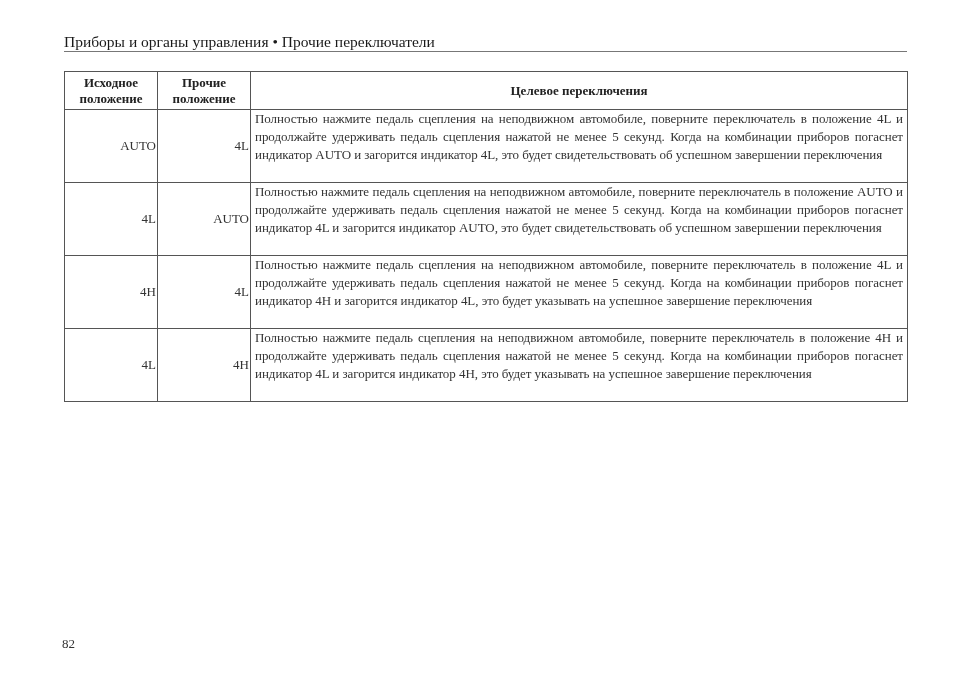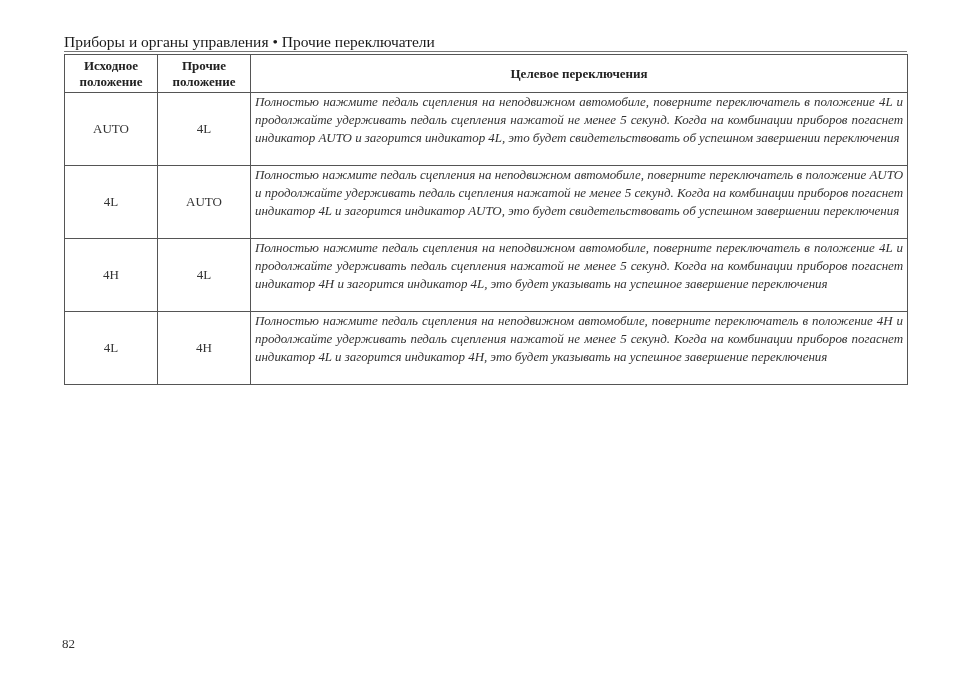--- a/index.html
+++ b/index.html
@@ -1,27 +1,27 @@
 <!DOCTYPE html>
 <html><head>
 <meta charset="utf-8">
 <style>
   html, body { margin: 0; padding: 0; background: #ffffff; }
   body { width: 960px; height: 675px; position: relative; overflow: hidden;
          font-family: "Liberation Serif", "DejaVu Serif", serif; color: #222; }
   .page-title { position: absolute; left: 64px; top: 33px; font-size: 15.5px; font-weight: normal; color: #1a1a1a; white-space: nowrap; }
   .title-rule { position: absolute; left: 64px; top: 51px; width: 843px; height: 0; border-top: 1.5px solid #777; }
-  table.switch-table { position: absolute; left: 64px; top: 54px; width: 843px; border-collapse: collapse; table-layout: fixed; }
+  table.switch-table { position: absolute; left: 64px; top: 71px; width: 843px; border-collapse: collapse; table-layout: fixed; }
   table.switch-table td, table.switch-table th { border: 1px solid #555; font-size: 13px; }
   th { font-weight: bold; text-align: center; vertical-align: middle; line-height: 16px; color: #222; padding: 2px 2px; }
   th.c1, th.c2 { font-size: 12.5px; }
   tr.head { height: 38px; }
   tr.body-row { height: 73px; }
-  td.pos { text-align: center; vertical-align: middle; color: #333; }
-  td.desc { text-align: justify; vertical-align: top; line-height: 18.2px; padding: 0 4px 0 4px; color: #333; font-size: 13px; letter-spacing: -0.05px; font-style: italic; }
+  td.pos { text-align: right; vertical-align: middle; color: #333; }
+  td.desc { text-align: justify; vertical-align: top; line-height: 18.2px; padding: 0 4px 0 4px; color: #333; font-size: 13px; letter-spacing: -0.05px; }
   .page-number { position: absolute; left: 62px; top: 636px; font-size: 13px; color: #333; font-family: Liberation Serif, serif; }
 </style>
 </head>
 <body>
 
 <div class="page-title">Приборы и органы управления • Прочие переключатели</div>
 <div class="title-rule"></div>
 
 <table class="switch-table">
   <colgroup>

